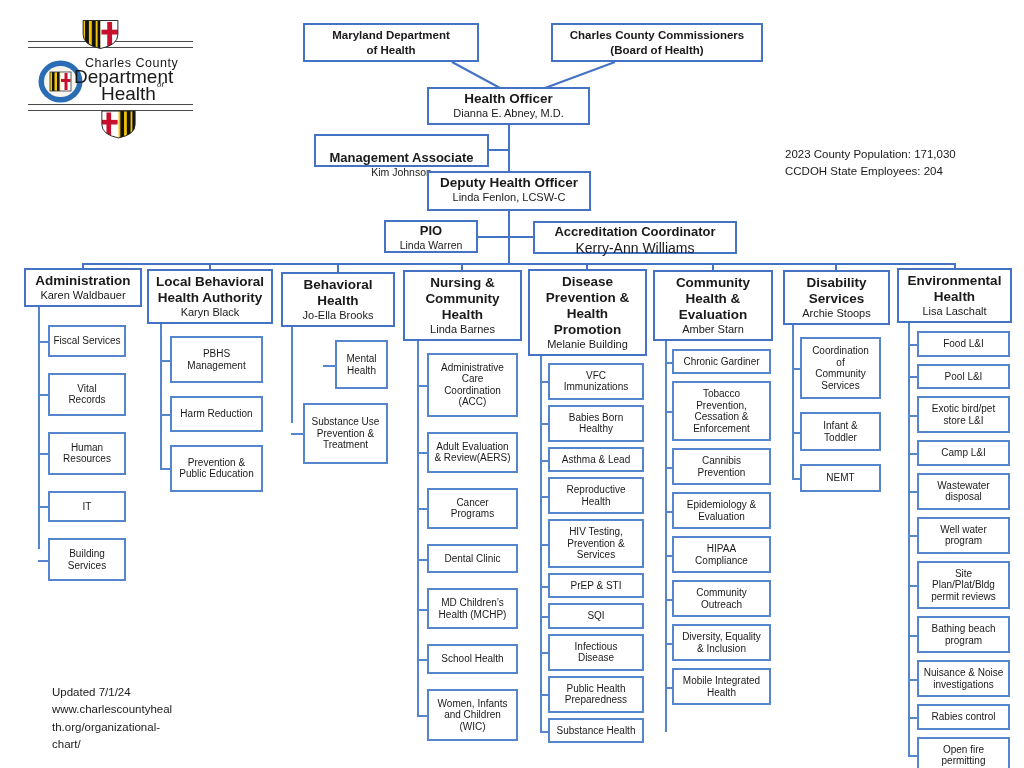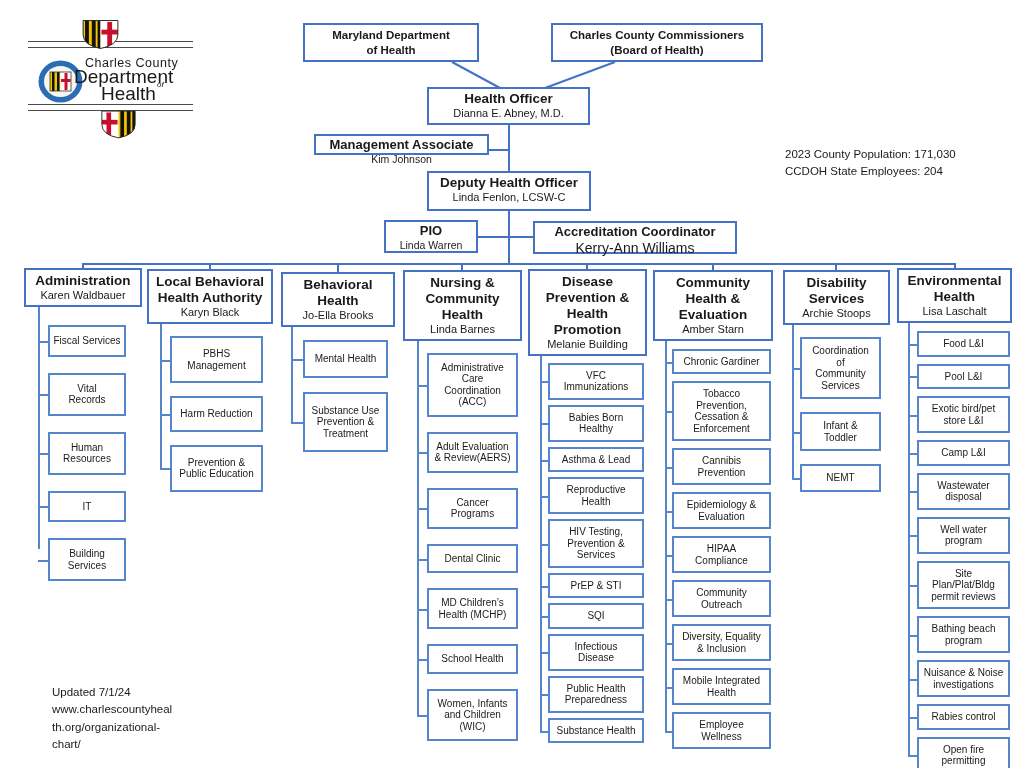--- a/index.html
+++ b/index.html
@@ -137,21 +137,21 @@
   <div class="box" style="left:551px;top:23px;width:212px;height:39px">
     <div class="bt s">Charles County Commissioners
 (Board of Health)</div>
   </div>
 
   <div class="box" style="left:427px;top:87px;width:163px;height:38px;padding-top:2px">
     <div class="bt">Health Officer</div>
     <div class="bn">Dianna E. Abney, M.D.</div>
   </div>
 
-  <div class="box" style="left:314px;top:134px;width:175px;height:21px;padding-top:1px">
+  <div class="box" style="left:314px;top:134px;width:175px;height:33px;padding-top:14px">
     <div class="bt m">Management Associate</div>
     <div class="bn" style="font-size:10.5px">Kim Johnson</div>
   </div>
 
   <div class="box" style="left:427px;top:171px;width:164px;height:40px;padding-top:2px">
     <div class="bt">Deputy Health Officer</div>
     <div class="bn">Linda Fenlon, LCSW-C</div>
   </div>
 
   <div class="box" style="left:384px;top:220px;width:94px;height:33px;padding-top:1px">
@@ -204,21 +204,21 @@
         </div>
       </div>
       <div class="col" style="left: 281px; top: 272px; width: 114px; --tick: 12px; --gap: 14px;">
         <div class="hdr">
           <div class="hdr-t">Behavioral
 Health</div>
           <div class="hdr-n">Jo-Ella Brooks</div>
         </div>
         <div class="rail" style="left: 10px; top: 55px; height: 95.5px;"></div>
         <div class="items" style="margin-left: 22px; width: 85px; padding-top: 13px;">
-          <div class="item" style="padding: 11px 2px;">Mental Health</div>
+          <div class="item" style="padding: 11px 2px; margin-left: 32px;">Mental Health</div>
           <div class="item" style="padding: 11px 2px;">Substance Use
 Prevention &amp;
 Treatment</div>
         </div>
       </div>
       <div class="col" style="left: 403px; top: 270px; width: 119px; --tick: 10px; --gap: 15px;">
         <div class="hdr">
           <div class="hdr-t">Nursing &amp;
 Community
 Health</div>
@@ -291,22 +291,20 @@
           <div class="item" style="padding: 5px 2px;">Epidemiology &amp;
 Evaluation</div>
           <div class="item" style="padding: 5px 2px;">HIPAA
 Compliance</div>
           <div class="item" style="padding: 5px 2px;">Community
 Outreach</div>
           <div class="item" style="padding: 5px 2px;">Diversity, Equality
 &amp; Inclusion</div>
           <div class="item" style="padding: 5px 2px;">Mobile Integrated
 Health</div>
-          <div class="item" style="padding: 5px 2px;">Employee
-Wellness</div>
         </div>
       </div>
       <div class="col" style="left: 783px; top: 270px; width: 107px; --tick: 8px; --gap: 13px;">
         <div class="hdr">
           <div class="hdr-t">Disability
 Services</div>
           <div class="hdr-n">Archie Stoops</div>
         </div>
         <div class="rail" style="left: 9px; top: 55px; height: 153px;"></div>
         <div class="items" style="margin-left: 17px; width: 81px; padding-top: 12px;">

